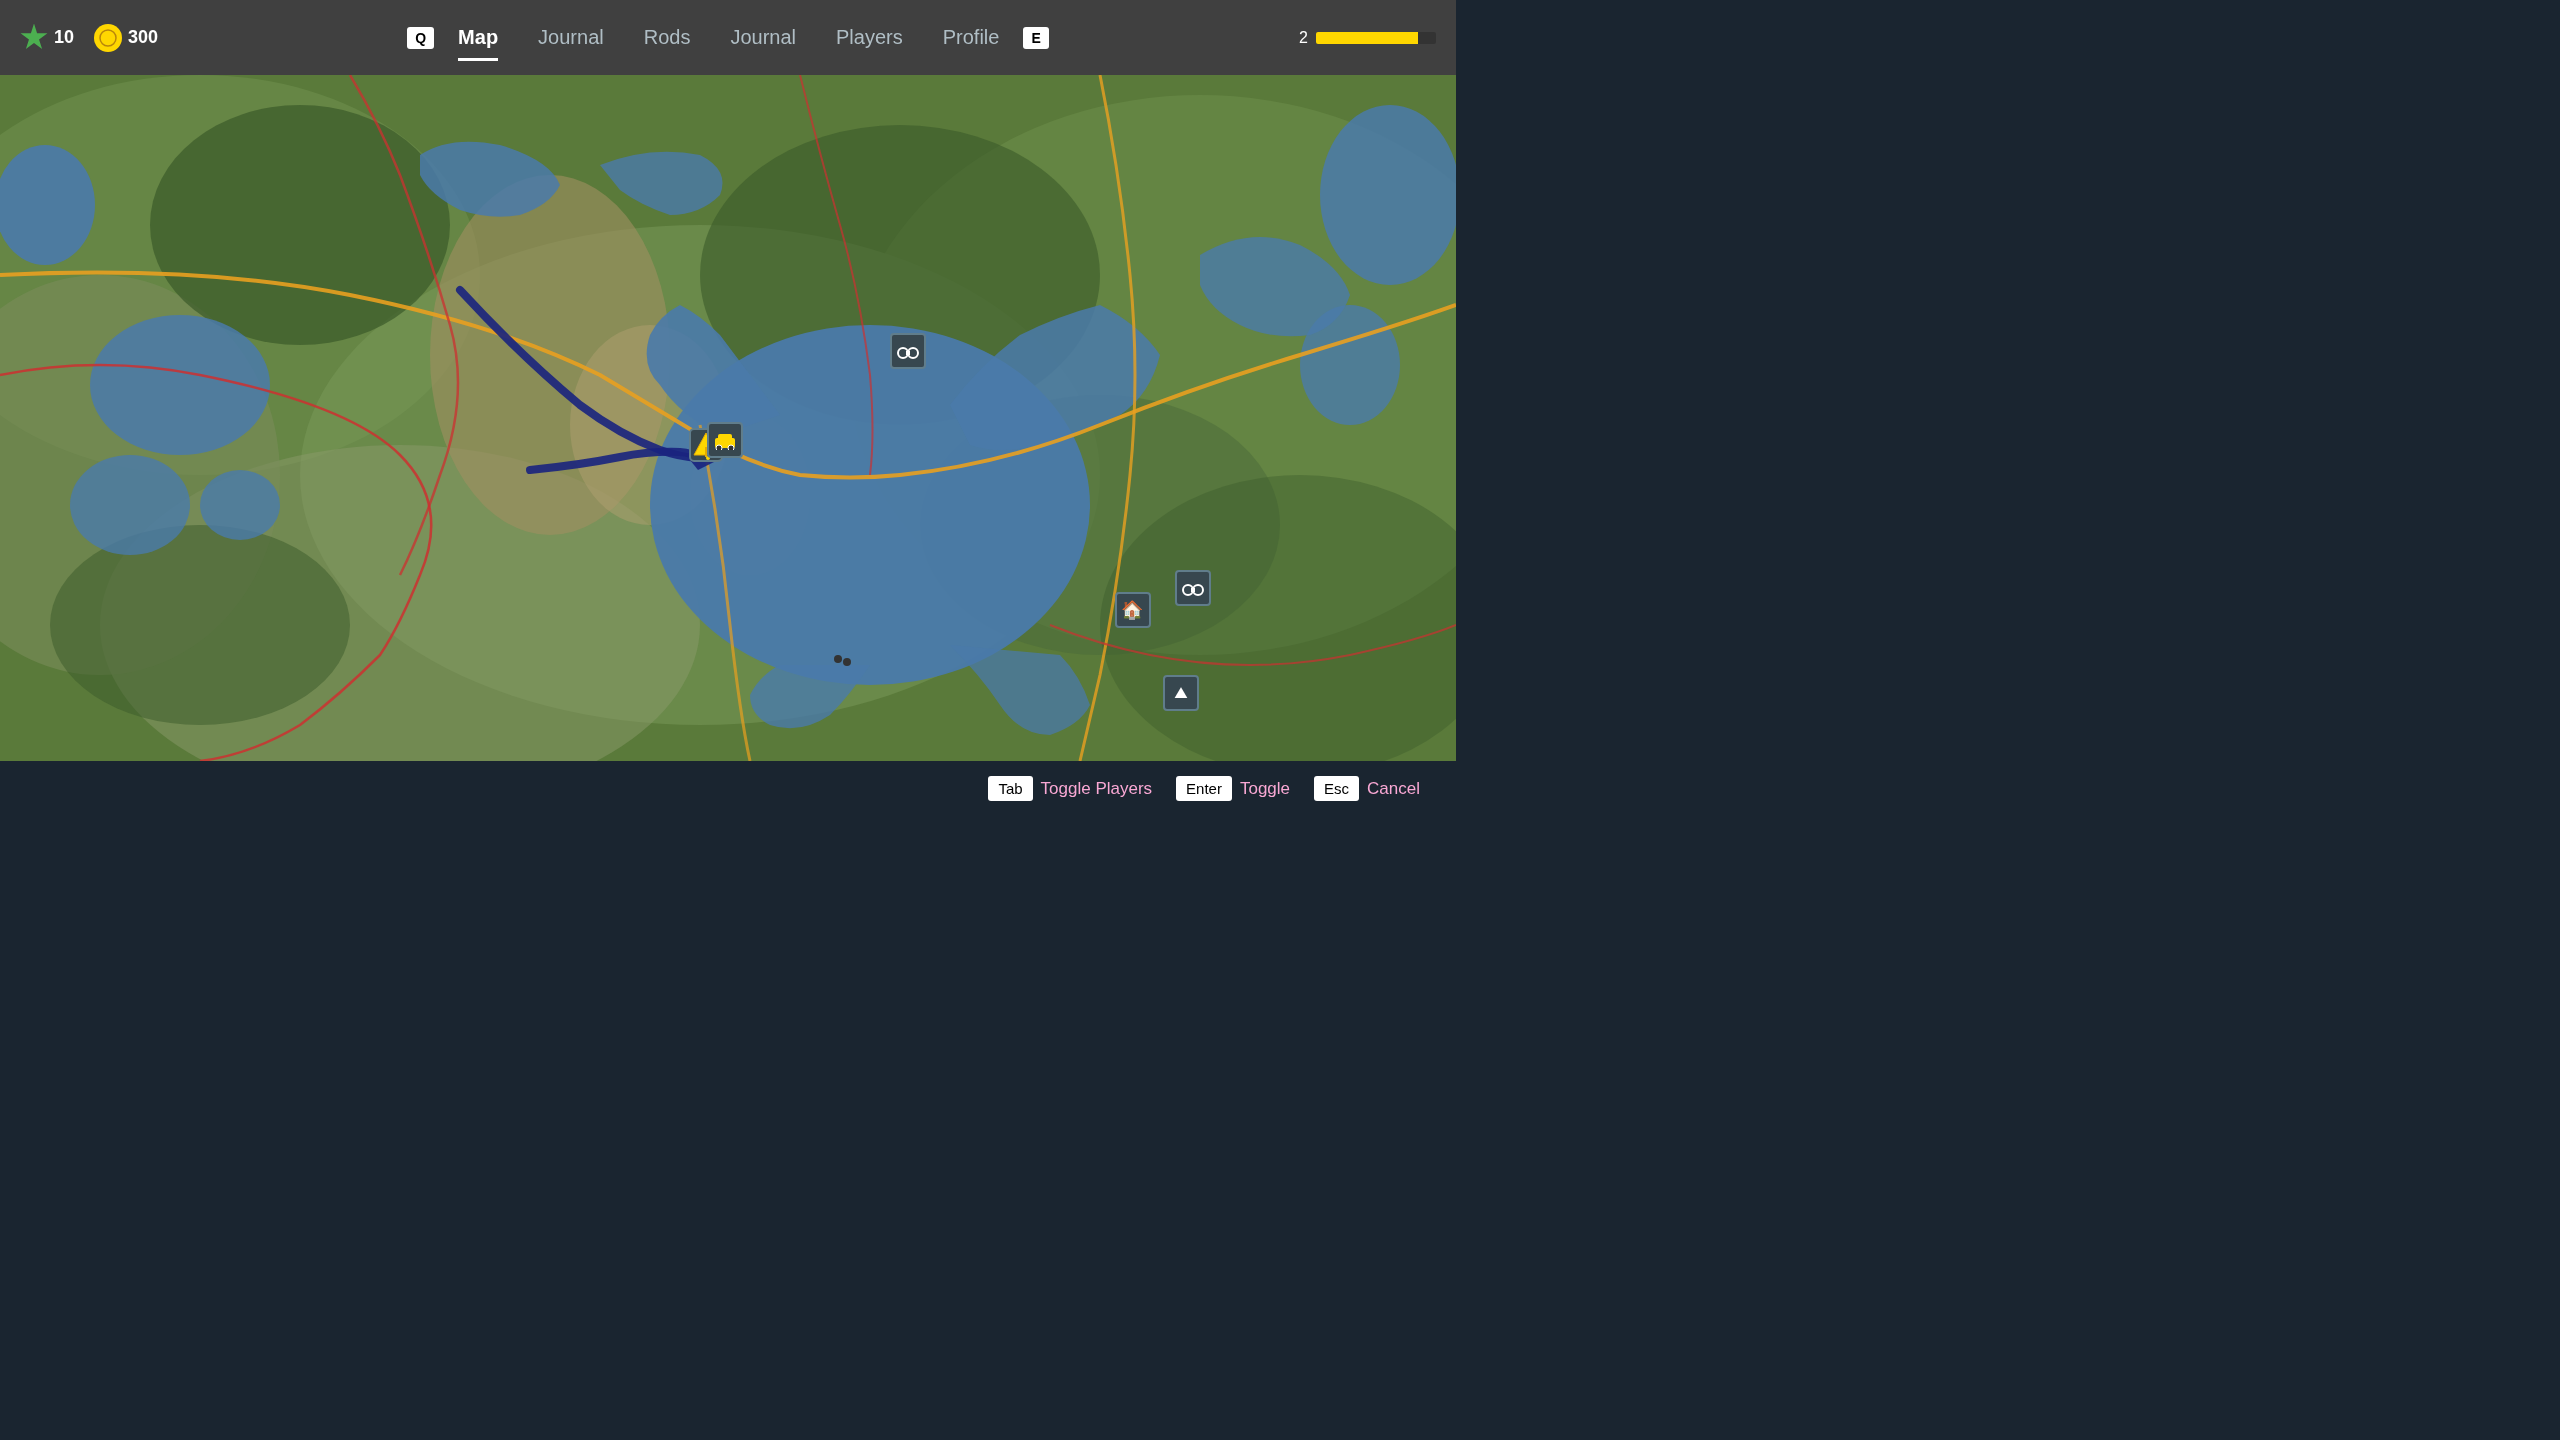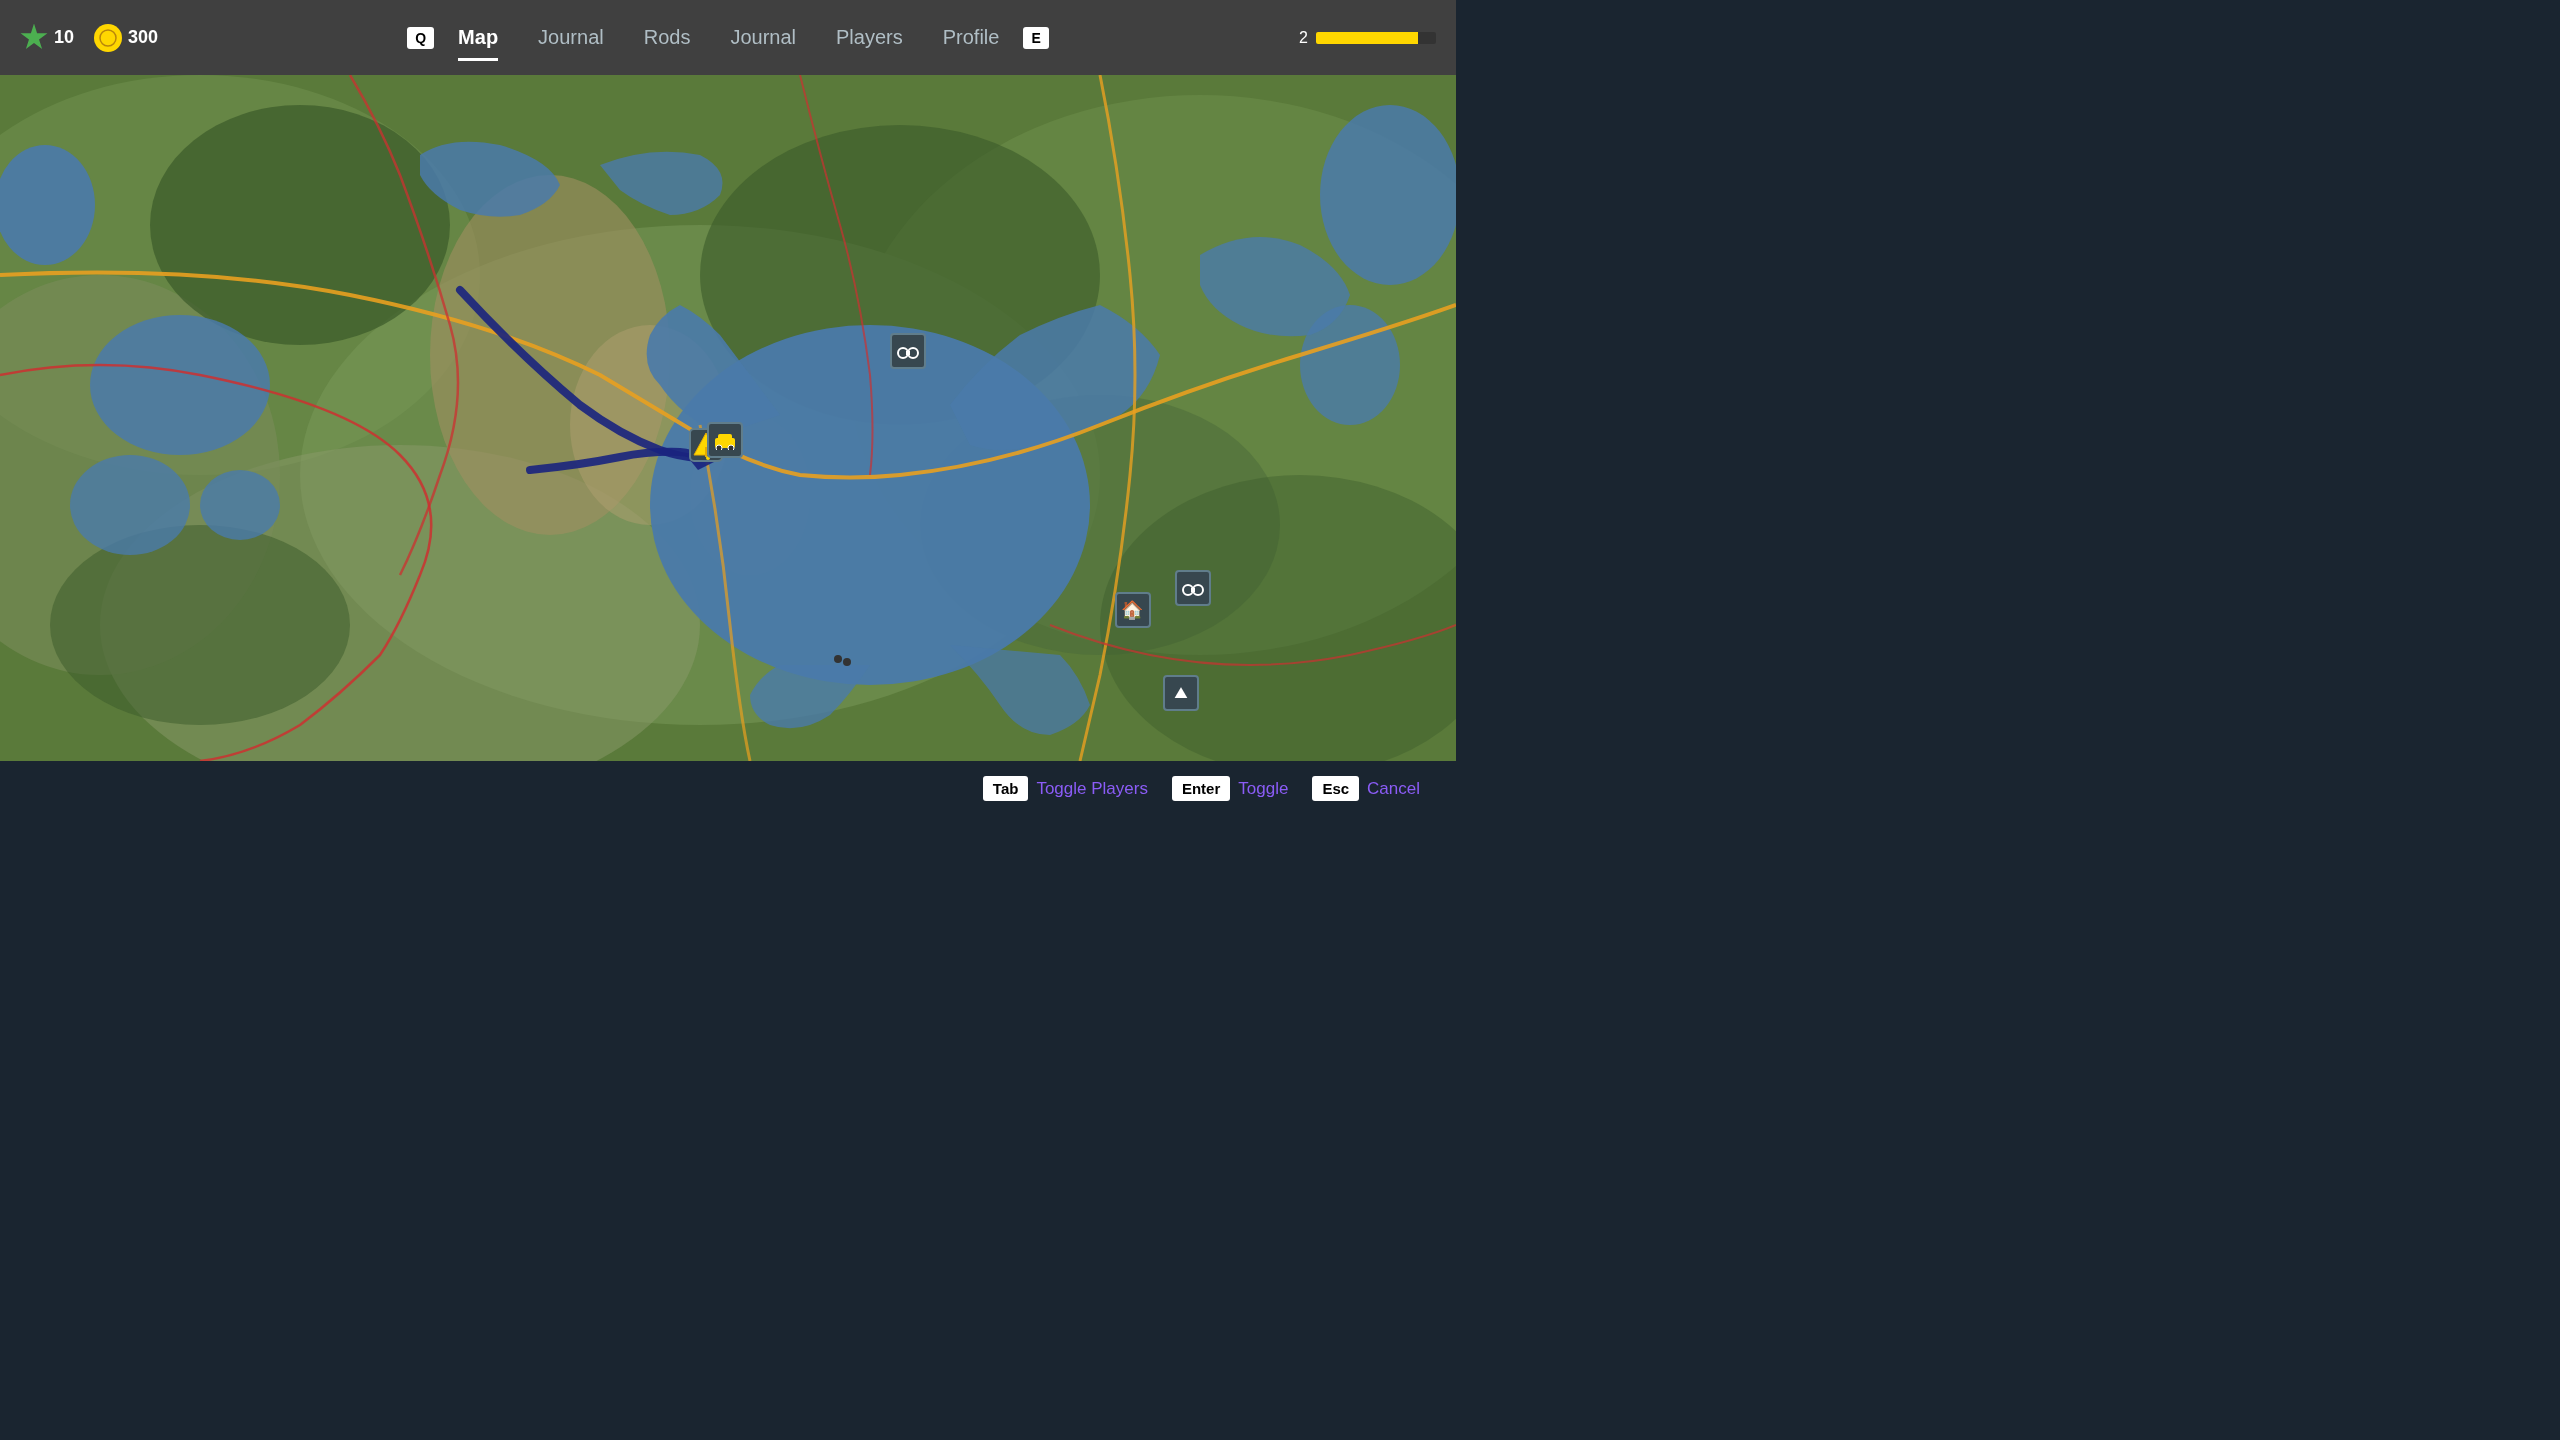--- a/index.html
+++ b/index.html
@@ -249,25 +249,25 @@
       align-items: center;
       gap: 8px;
     }
 
     .action-key {
       background: white;
       color: black;
       padding: 4px 10px;
       border-radius: 3px;
       font-size: 15px;
-      font-weight: bold;
+      font-weight: normal;
     }
 
     .action-label {
-      color: #8b5cf6;
+      color: #f9a8d4;
       font-size: 17px;
       margin-right: 16px;
     }
 
     
     .dot-marker {
       position: absolute;
       width: 8px;
       height: 8px;
       background: #333;

